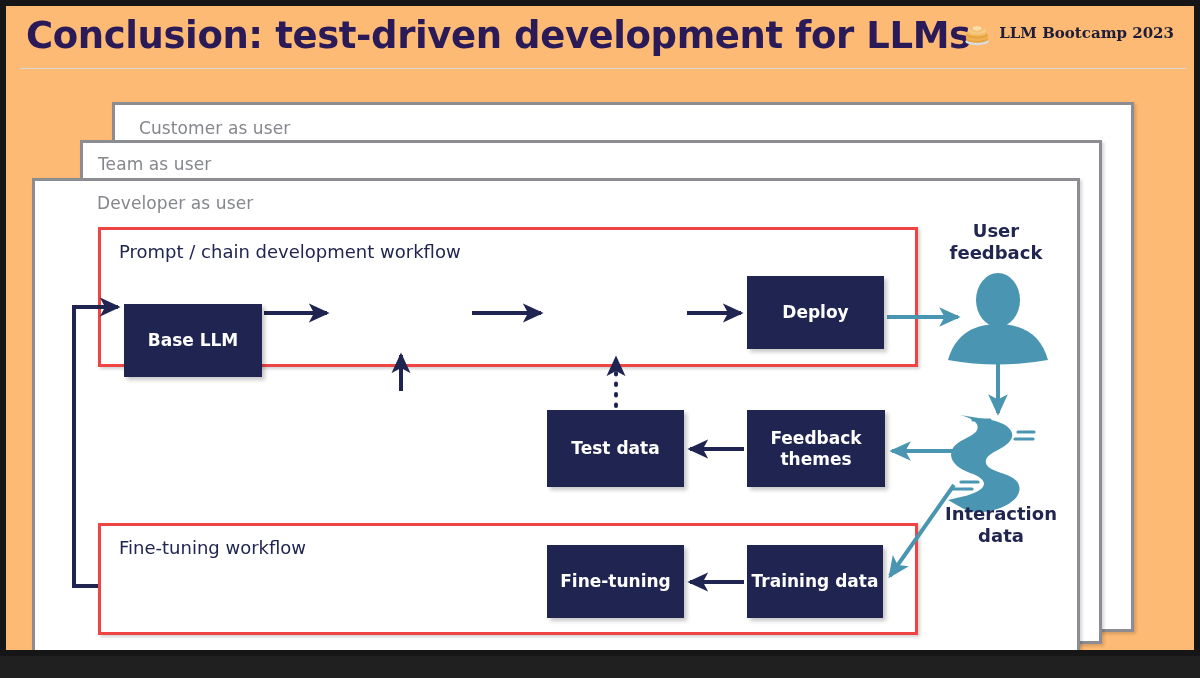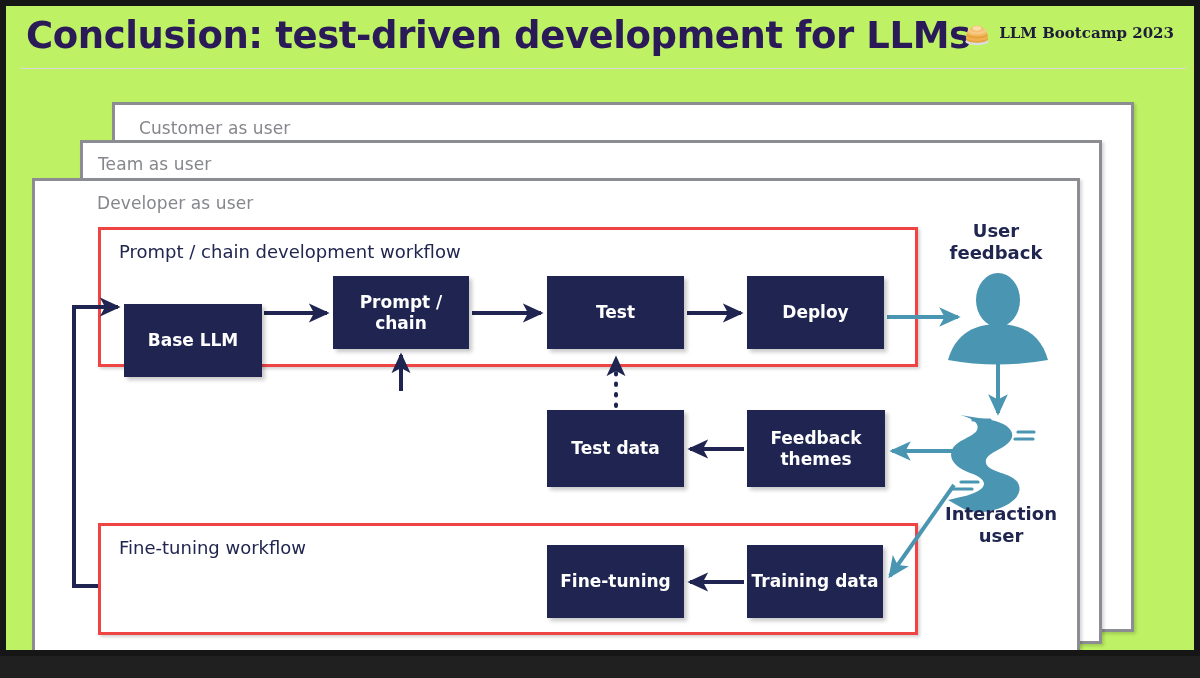--- a/index.html
+++ b/index.html
@@ -5,21 +5,21 @@
 <style>
   html, body {
     margin: 0;
     padding: 0;
     background: #202020;
   }
   #slide {
     position: relative;
     width: 1200px;
     height: 656px;
-    background: #bef264;
+    background: #fdba74;
     overflow: hidden;
     font-family: "DejaVu Sans", "Liberation Sans", sans-serif;
     box-sizing: border-box;
     border-top: 6px solid #161616;
     border-bottom: 6px solid #161616;
     border-left: 6px solid #161616;
     border-right: 6px solid #161616;
   }
   #canvas {
     position: absolute;
@@ -269,31 +269,28 @@
           <line x1="1009" y1="433" x2="1027" y2="433"></line>
           <line x1="952" y1="447" x2="969" y2="447"></line>
           <line x1="950" y1="455" x2="967" y2="455"></line>
           <line x1="955" y1="476" x2="972" y2="476"></line>
           <line x1="947" y1="483" x2="966" y2="483"></line>
         </g>
       </g>
     </svg>
 
     <div class="node" id="node-base-llm">Base LLM</div>
-    <div class="node" id="node-prompt-chain">Prompt /
-chain</div>
-    <div class="node" id="node-test">Test</div>
     <div class="node" id="node-deploy">Deploy</div>
     <div class="node" id="node-test-data">Test data</div>
     <div class="node" id="node-feedback">Feedback
 themes</div>
     <div class="node" id="node-fine-tuning">Fine-tuning</div>
     <div class="node" id="node-training-data">Training data</div>
 
     <div class="side-label" id="label-user-feedback">User
 feedback</div>
     <div class="side-label" id="label-interaction">Interaction
-user</div>
+data</div>
 
     <div class="page-number">72</div>
 
   </div>
 </div>
 
 </body></html>

